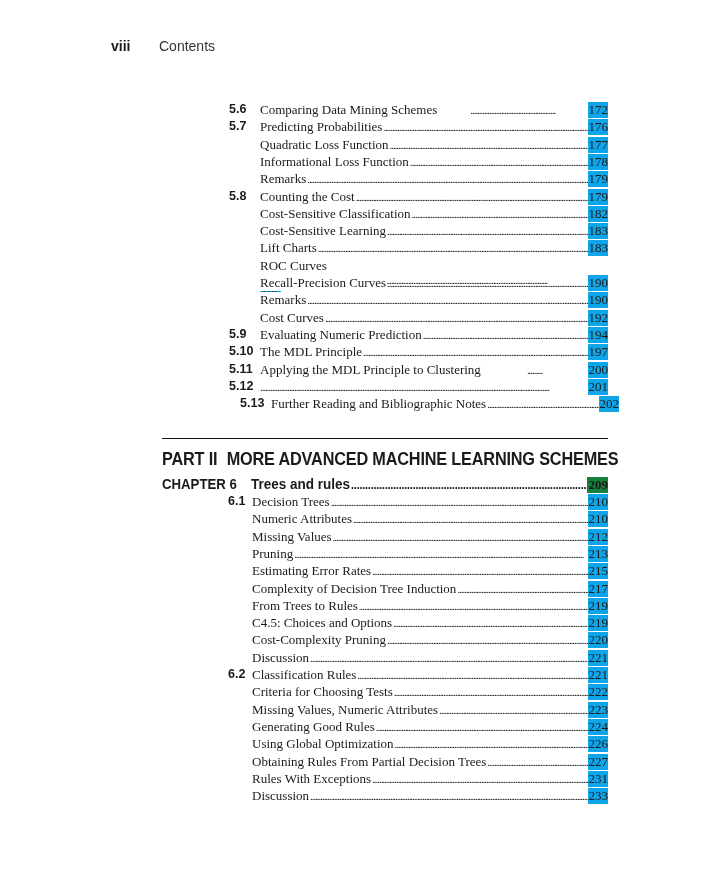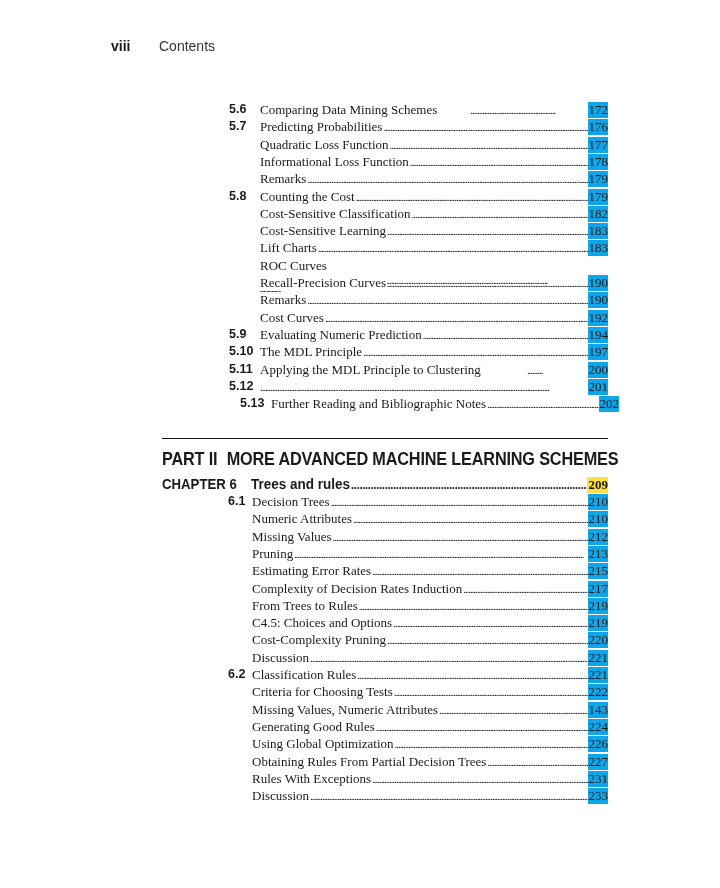--- a/index.html
+++ b/index.html
@@ -19,21 +19,21 @@
 
   .rule { position: absolute; left: 162px; top: 438px; width: 446px; height: 0; border-top: 1.6px solid #111; }
   .part { position: absolute; left: 162px; top: 449px; font-family: "Liberation Sans", sans-serif; font-weight: bold; font-size: 17.5px; letter-spacing: -0.2px; transform: scaleX(0.93); transform-origin: left; white-space: nowrap; }
   .part .pnum { margin-right: 10px; }
   .chapter { position: absolute; left: 162px; top: 475px; width: 446px; height: 20px; font-weight: bold; white-space: nowrap; }
   .chapter .cnum { position: absolute; left: 0; font-family: "Liberation Sans", sans-serif; font-size: 15px; transform: scaleX(0.88); transform-origin: left; }
   .chapter .centry { position: absolute; left: 89px; right: 0; display: flex; align-items: baseline; }
   .chapter .ctitle { font-family: "Liberation Sans", sans-serif; font-size: 15px; background: #fff; transform: scaleX(0.9); transform-origin: left; margin-right: -10px; }
   .chapter .cleader { flex: 1; overflow: hidden; font-family: "Liberation Serif", serif; font-size: 12px; }
   .chapter .cleader::before { content: ". . . . . . . . . . . . . . . . . . . . . . . . . . . . . . . . . . . . . . . . . . . . . . . . . . . . . . . . . . . . . . . . . . . . . . . . . . . . . . . . . . . . . . . . . . . . . . . . . ."; letter-spacing: -1.6px; }
-  .chapter .cpage { font-family: "Liberation Serif", serif; font-size: 13px; padding-left: 2px; background: #fde047; }
+  .chapter .cpage { font-family: "Liberation Serif", serif; font-size: 13px; padding-left: 2px; background: #15803d; }
 </style>
 </head>
 <body>
 
 <div class="running-head">
   <span class="folio">viii</span>
   <span class="title">Contents</span>
 </div>
 
 <div class="toc">
@@ -219,21 +219,21 @@
       </div>
       <div class="row" style="top: 563.2px; left: 0px; width: 720px;">
         <span class="entry" style="left: 252px; width: 356px;">
           <span class="label">Estimating Error Rates</span>
           <span class="leader"></span>
           <span class="page">215</span>
         </span>
       </div>
       <div class="row" style="top: 580.5px; left: 0px; width: 720px;">
         <span class="entry" style="left: 252px; width: 356px;">
-          <span class="label">Complexity of Decision Rates Induction</span>
+          <span class="label">Complexity of Decision Tree Induction</span>
           <span class="leader"></span>
           <span class="page">217</span>
         </span>
       </div>
       <div class="row" style="top: 597.8px; left: 0px; width: 720px;">
         <span class="entry" style="left: 252px; width: 356px;">
           <span class="label">From Trees to Rules</span>
           <span class="leader"></span>
           <span class="page">219</span>
         </span>
@@ -271,21 +271,21 @@
         <span class="entry" style="left: 252px; width: 356px;">
           <span class="label">Criteria for Choosing Tests</span>
           <span class="leader"></span>
           <span class="page">222</span>
         </span>
       </div>
       <div class="row" style="top: 701.6px; left: 0px; width: 720px;">
         <span class="entry" style="left: 252px; width: 356px;">
           <span class="label">Missing Values, Numeric Attributes</span>
           <span class="leader"></span>
-          <span class="page">143</span>
+          <span class="page">223</span>
         </span>
       </div>
       <div class="row" style="top: 718.9px; left: 0px; width: 720px;">
         <span class="entry" style="left: 252px; width: 356px;">
           <span class="label">Generating Good Rules</span>
           <span class="leader"></span>
           <span class="page">224</span>
         </span>
       </div>
       <div class="row" style="top: 736.2px; left: 0px; width: 720px;">

